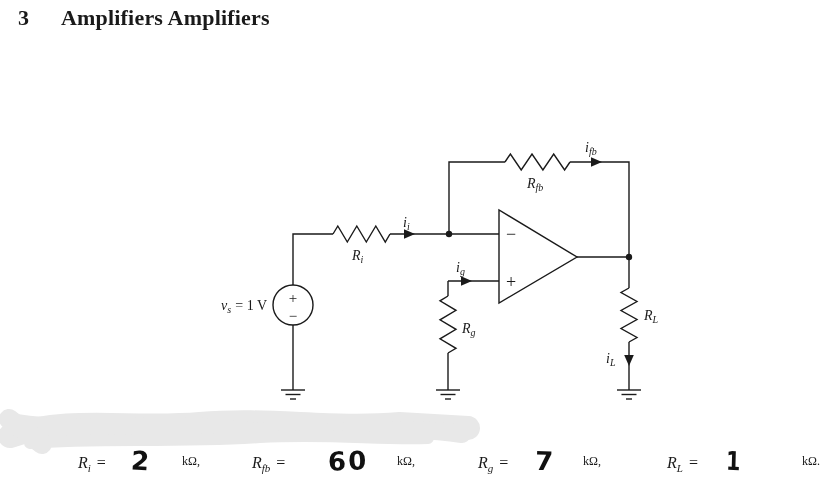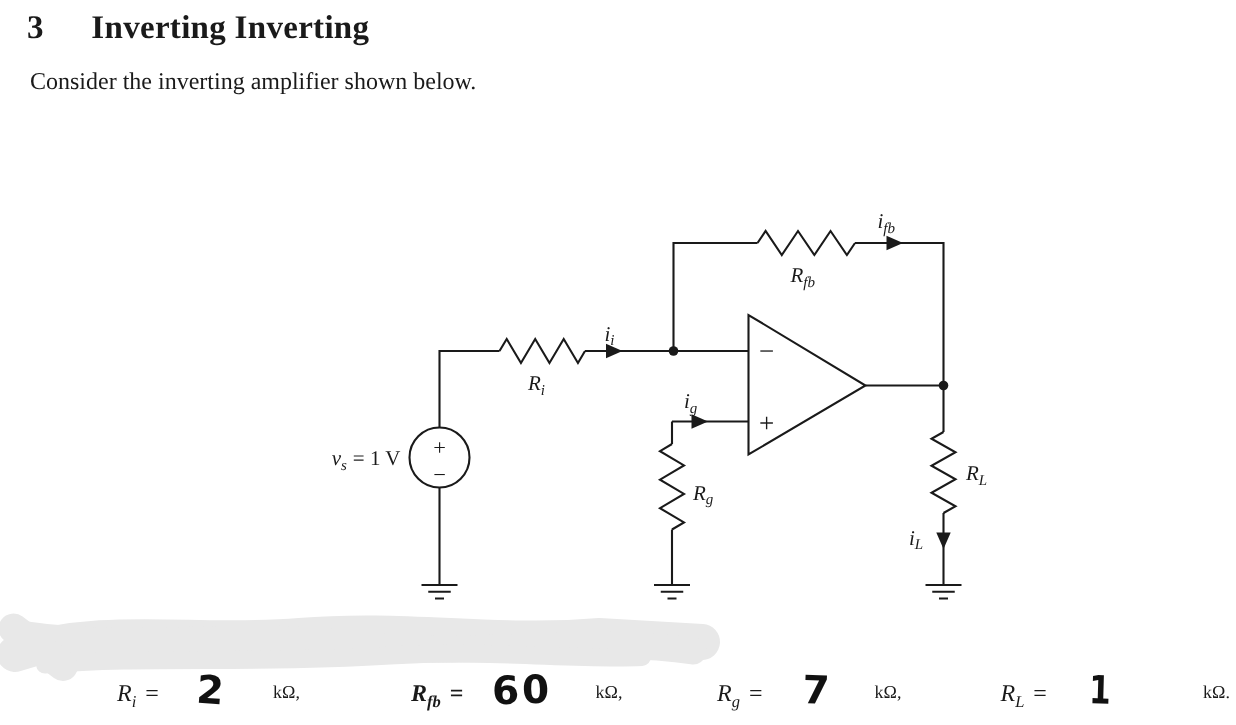--- a/index.html
+++ b/index.html
@@ -39,24 +39,23 @@
   #hand-rg{left:535px;transform:rotate(2deg);}
   #hand-rl{left:724px;transform:scaleX(.8) rotate(2deg);}
 </style>
 </head>
 <body>
 
 <div id="page">
 
   <div id="heading" class="abs">
     <span class="num">3</span>
-    <span class="ttl">Inverting Inverting</span>
+    <span class="ttl">Amplifiers Amplifiers</span>
   </div>
 
-  <div id="intro" class="abs body-text">Consider the inverting amplifier shown below.</div>
 
 
   <svg class="abs" style="left:0;top:0;" width="824" height="483" viewBox="0 0 824 483">
 
     <g stroke="#e8e8e8" fill="none" stroke-linecap="round">
       <path d="M10,436 C70,416 130,430 200,424 C270,418 330,430 400,424 L468,428" stroke-width="24"></path>
       <path d="M16,423 C90,434 160,420 240,430 C320,438 400,424 462,434" stroke-width="18"></path>
       <path d="M30,443 C100,437 170,443 260,437 C330,433 380,440 428,438" stroke-width="12"></path>
       <path d="M9,419 L42,444" stroke-width="20"></path>
     </g>
@@ -130,21 +129,21 @@
     <text class="clabel" x="403" y="227"><tspan>i</tspan><tspan class="sub" dy="3">i</tspan></text>
     <text class="clabel" x="585" y="152"><tspan>i</tspan><tspan class="sub" dy="3">fb</tspan></text>
     <text class="clabel" x="456" y="272"><tspan>i</tspan><tspan class="sub" dy="3">g</tspan></text>
     <text class="clabel" x="606" y="363"><tspan>i</tspan><tspan class="sub" dy="3">L</tspan></text>
   </svg>
 
   <span class="vlabel" style="left:78px;"><span>R</span><sub>i</sub><span class="eq">=</span></span>
   <span id="hand-ri" class="vhand">2</span>
   <span class="vunit" style="left:182px;">kΩ,</span>
 
-  <span class="vlabel" style="left:274px;font-weight:bold;"><span>R</span><sub>fb</sub><span class="eq">=</span></span>
+  <span class="vlabel" style="left:252px;"><span>R</span><sub>fb</sub><span class="eq">=</span></span>
   <span id="hand-rfb" class="vhand">60</span>
   <span class="vunit" style="left:397px;">kΩ,</span>
 
   <span class="vlabel" style="left:478px;"><span>R</span><sub>g</sub><span class="eq">=</span></span>
   <span id="hand-rg" class="vhand">7</span>
   <span class="vunit" style="left:583px;">kΩ,</span>
 
   <span class="vlabel" style="left:667px;text-align:right;"><span>R</span><sub>L</sub><span class="eq">=</span></span>
   <span id="hand-rl" class="vhand">1</span>
   <span class="vunit" style="left:802px;">kΩ.</span>

